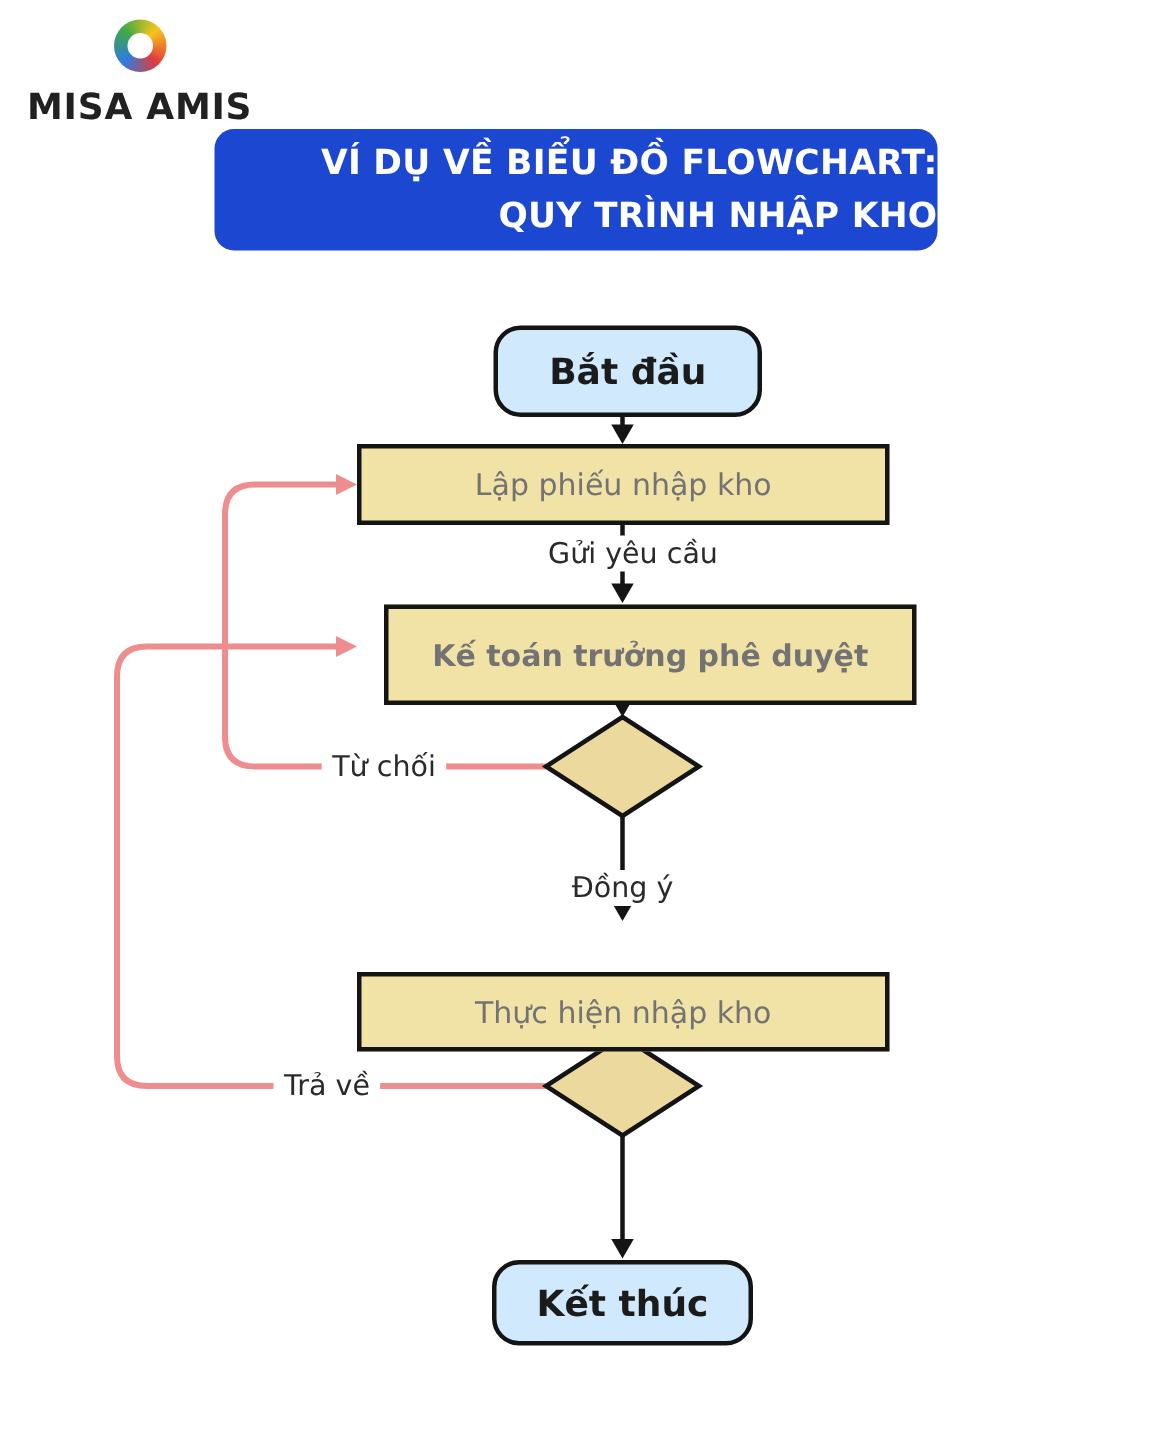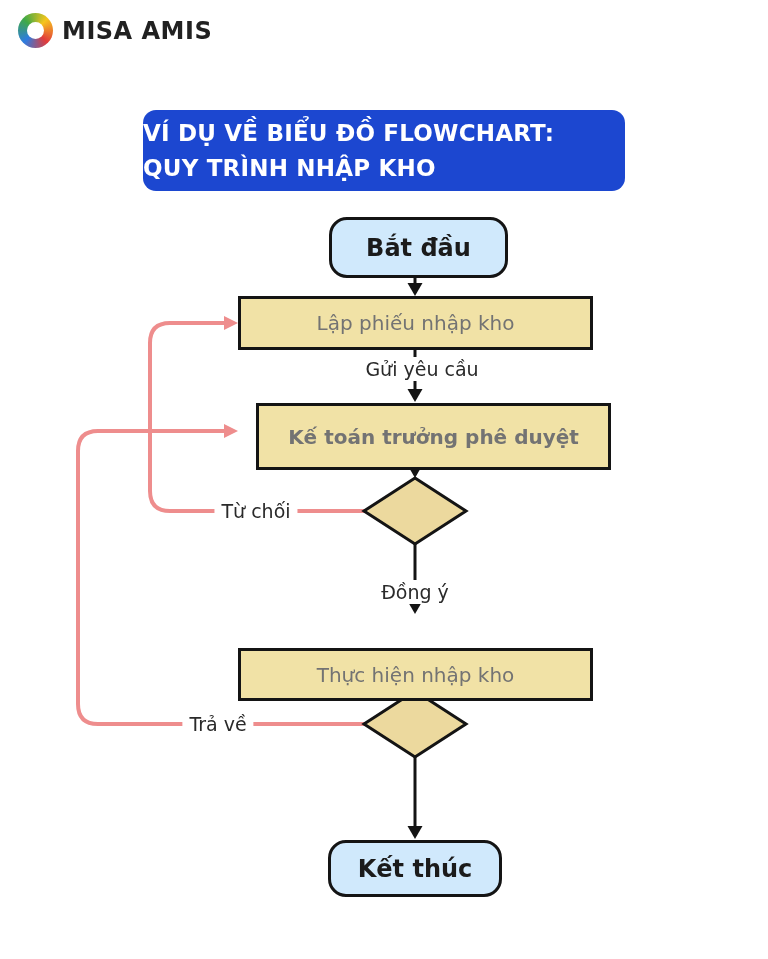--- a/index.html
+++ b/index.html
@@ -9,32 +9,32 @@
     --decision-fill:#ecd99e;
     --outline:#141414;
     --feedback-line:#ee8d8d;
     --text-dark:#212121;
   }
   *{margin:0;padding:0;box-sizing:border-box;}
   body{background:#ffffff;font-family:"DejaVu Sans","Liberation Sans",sans-serif;}
   .page{position:relative;width:768px;height:959px;background:#ffffff;overflow:hidden;}
 
   
-  .brand{position:absolute;left:18px;top:13px;display:flex;align-items:center;gap:9px;}
+  .brand{position:absolute;left:18px;top:13px;display:flex;align-items:center;gap:9px;flex-direction:column;}
   .logo{position:relative;width:35px;height:35px;border-radius:50%;
     background:conic-gradient(from -135deg,#2e7ce0,#3fa946,#f6c51c,#e23b3b,#2e7ce0);}
   .logo::after{content:"";position:absolute;left:9px;top:9px;width:17px;height:17px;
     background:#fff;border-radius:50%;}
   .brand-name{font-size:24px;font-weight:bold;color:var(--text-dark);letter-spacing:.5px;}
 
   
   .banner{position:absolute;left:143px;top:86px;width:482px;height:81px;
     background:var(--banner-bg);border-radius:13px;
-    display:flex;flex-direction:column;align-items:flex-start;justify-content:center;
-    color:#ffffff;font-weight:bold;font-size:23px;line-height:1.5;text-align:center;letter-spacing:.2px;margin-top:24px;}
+    display:flex;flex-direction:column;align-items:flex-end;justify-content:center;
+    color:#ffffff;font-weight:bold;font-size:23px;line-height:1.5;text-align:center;letter-spacing:.2px;}
 
   
   .chart{position:absolute;inset:0;}
   .chart svg{position:absolute;left:0;top:0;}
   .edge-line{stroke:var(--outline);stroke-width:3;fill:none;}
   .arrow-head{fill:var(--outline);}
   .pink-path{stroke:var(--feedback-line);stroke-width:4;fill:none;}
   .pink-head{fill:var(--feedback-line);}
   .diamond{fill:var(--decision-fill);stroke:var(--outline);stroke-width:3;}
 

